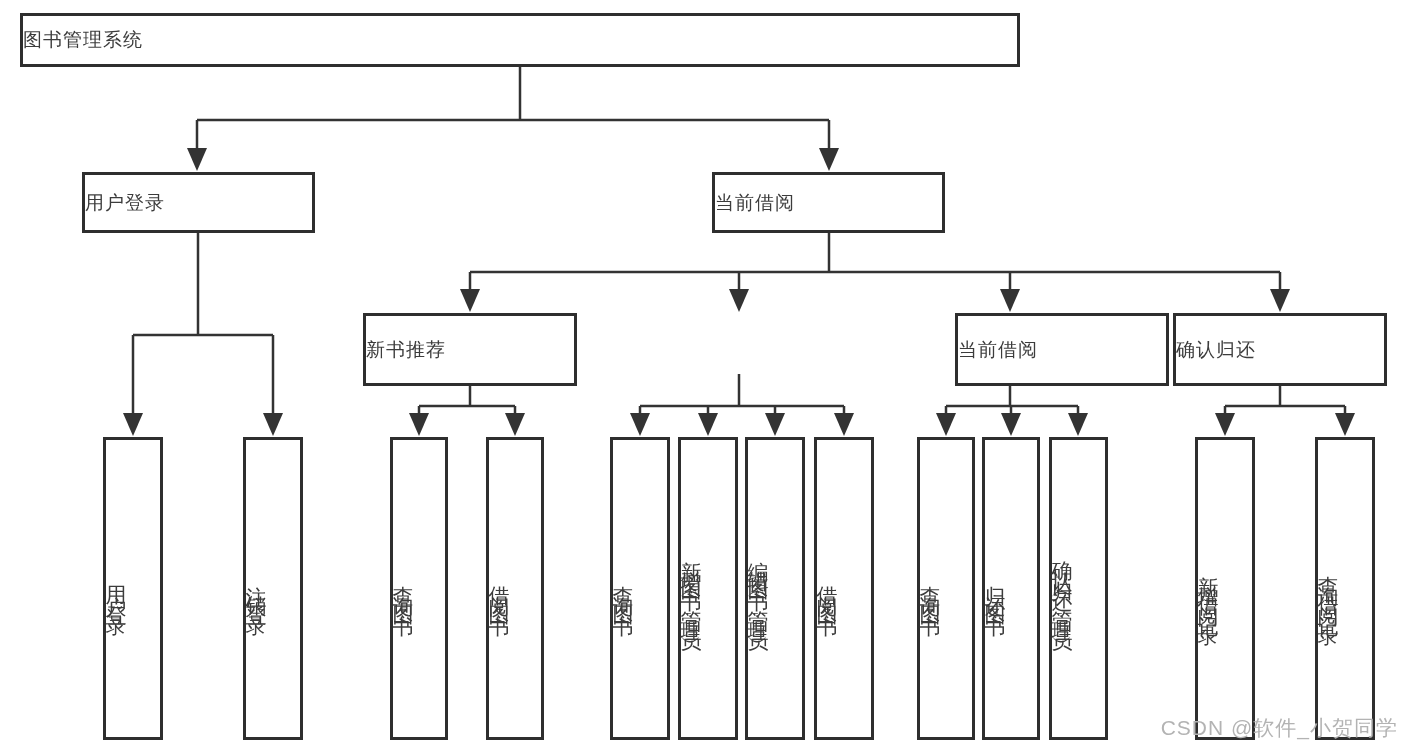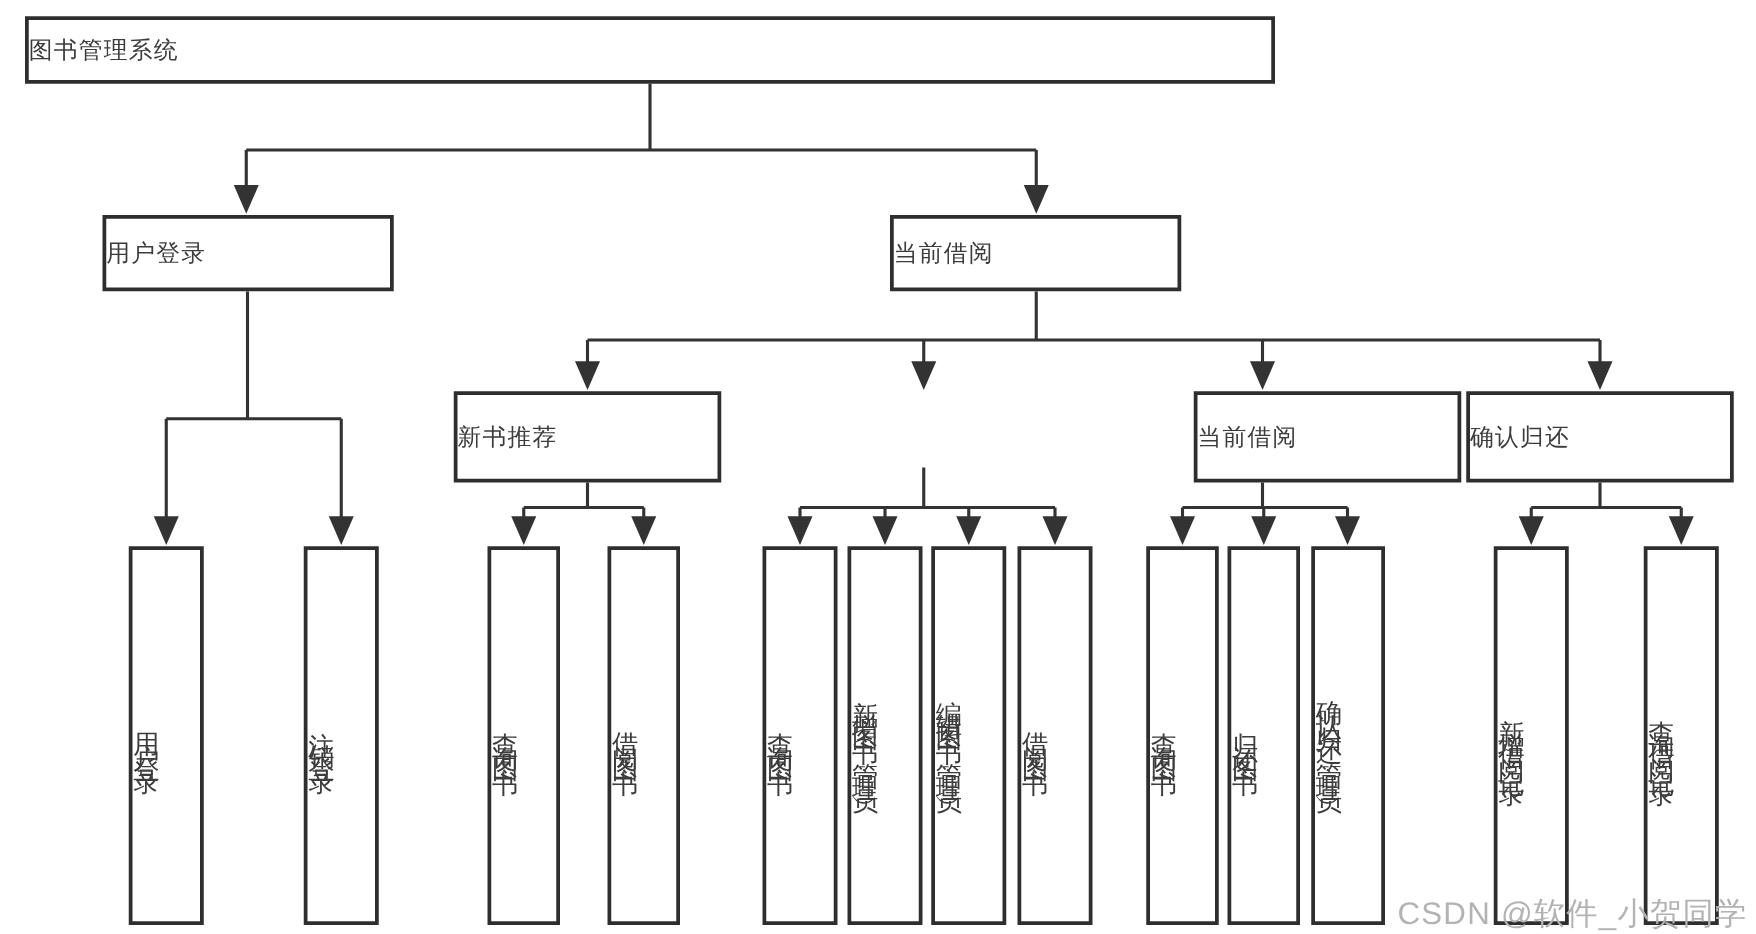--- a/index.html
+++ b/index.html
@@ -35,21 +35,21 @@
     text-orientation: mixed;
     font-size: 21px;
     letter-spacing: 10px;
     line-height: 1;
     color: #3c3c3c;
   }
   #watermark {
     position: absolute;
     right: 7px;
     top: 714px;
-    font-size: 25px;
+    font-size: 21px;
     color: #b3b3b3;
     letter-spacing: 1px;
     white-space: nowrap;
   }
 </style>
 </head>
 <body>
 
 <div id="stage">
 

